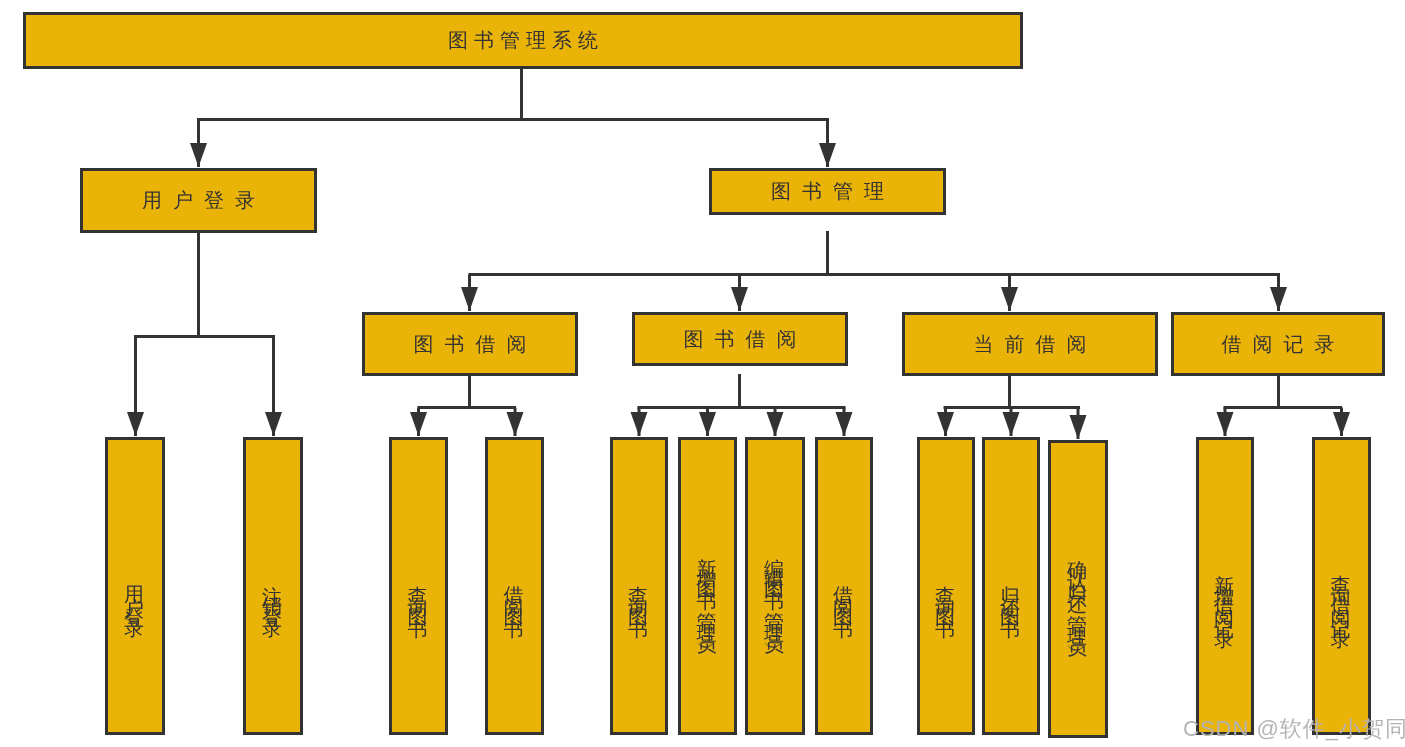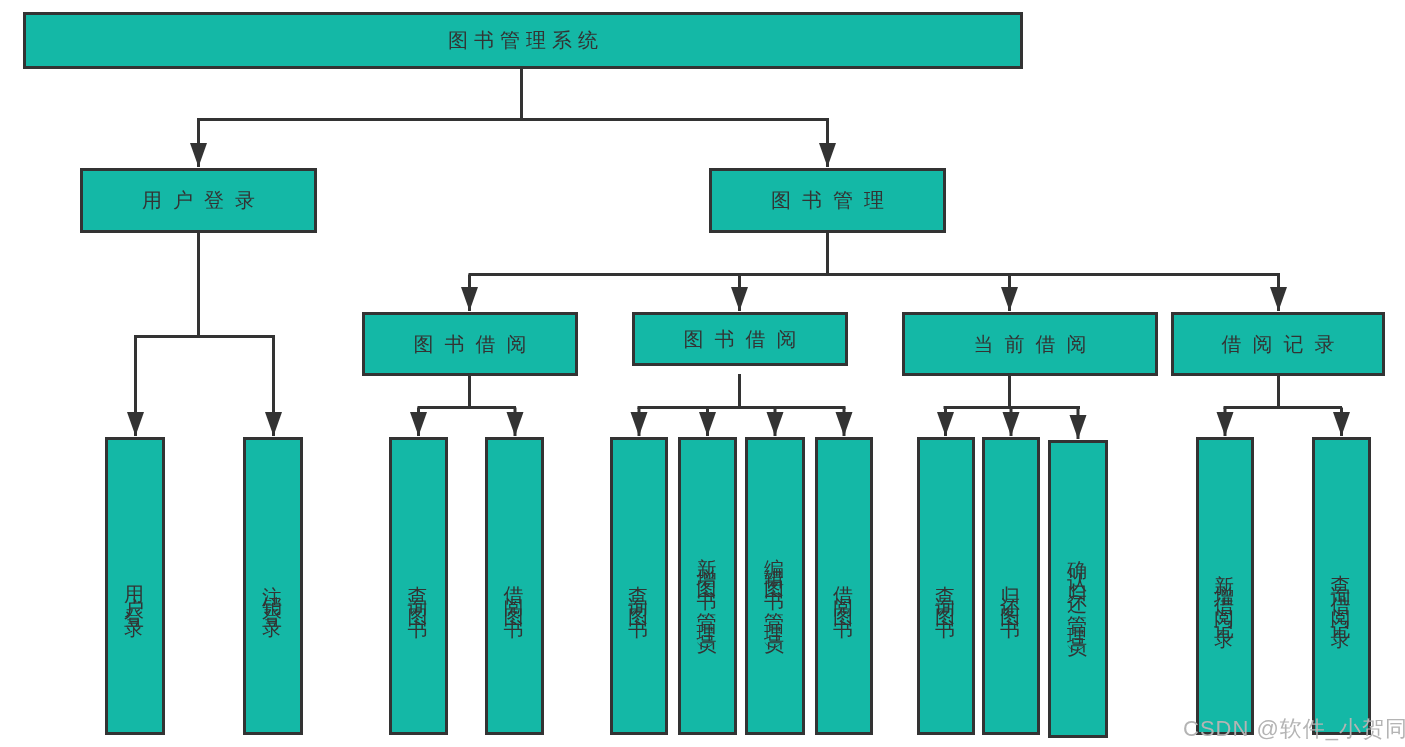--- a/index.html
+++ b/index.html
@@ -2,21 +2,21 @@
 <html><head>
 <meta charset="utf-8">
 <style>
   html,body{margin:0;padding:0;background:#ffffff;}
   .canvas{
     position:relative;width:1405px;height:747px;background:#ffffff;overflow:hidden;
     font-family:"Liberation Sans","DejaVu Sans",sans-serif;color:#333333;
   }
   .connectors{position:absolute;left:0;top:0;z-index:0;}
   .box{
-    position:absolute;box-sizing:border-box;border:3px solid #333333;background:#14b8a6;
+    position:absolute;box-sizing:border-box;border:3px solid #333333;background:#eab308;
     display:flex;align-items:center;justify-content:center;z-index:1;
   }
   .hlabel{font-size:20px;letter-spacing:11px;padding-left:11px;white-space:nowrap;color:#333333;}
   .rootlabel{font-size:20px;letter-spacing:6px;padding-left:6px;white-space:nowrap;color:#333333;}
   .vlabel{
     writing-mode:vertical-rl;text-orientation:mixed;
     font-size:20px;letter-spacing:11px;padding-top:11px;white-space:nowrap;color:#333333;
   }
   .watermark{
     position:absolute;left:1183px;top:714px;z-index:5;
@@ -73,21 +73,21 @@
     </g>
   </svg>
 
   <div class="box" style="left:23px;top:12px;width:1000px;height:57px;">
     <span class="rootlabel">图书管理系统</span>
   </div>
 
   <div class="box" style="left:80px;top:168px;width:237px;height:65px;">
     <span class="hlabel">用户登录</span>
   </div>
-  <div class="box" style="left:709px;top:168px;width:237px;height:65px;">
+  <div class="box" style="left:709px;top:168px;width:237px;height:47px;">
     <span class="hlabel">图书管理</span>
   </div>
 
   <div class="box" style="left:362px;top:312px;width:216px;height:64px;">
     <span class="hlabel">图书借阅</span>
   </div>
   <div class="box" style="left:632px;top:312px;width:216px;height:54px;">
     <span class="hlabel">图书借阅</span>
   </div>
   <div class="box" style="left:902px;top:312px;width:256px;height:64px;">

